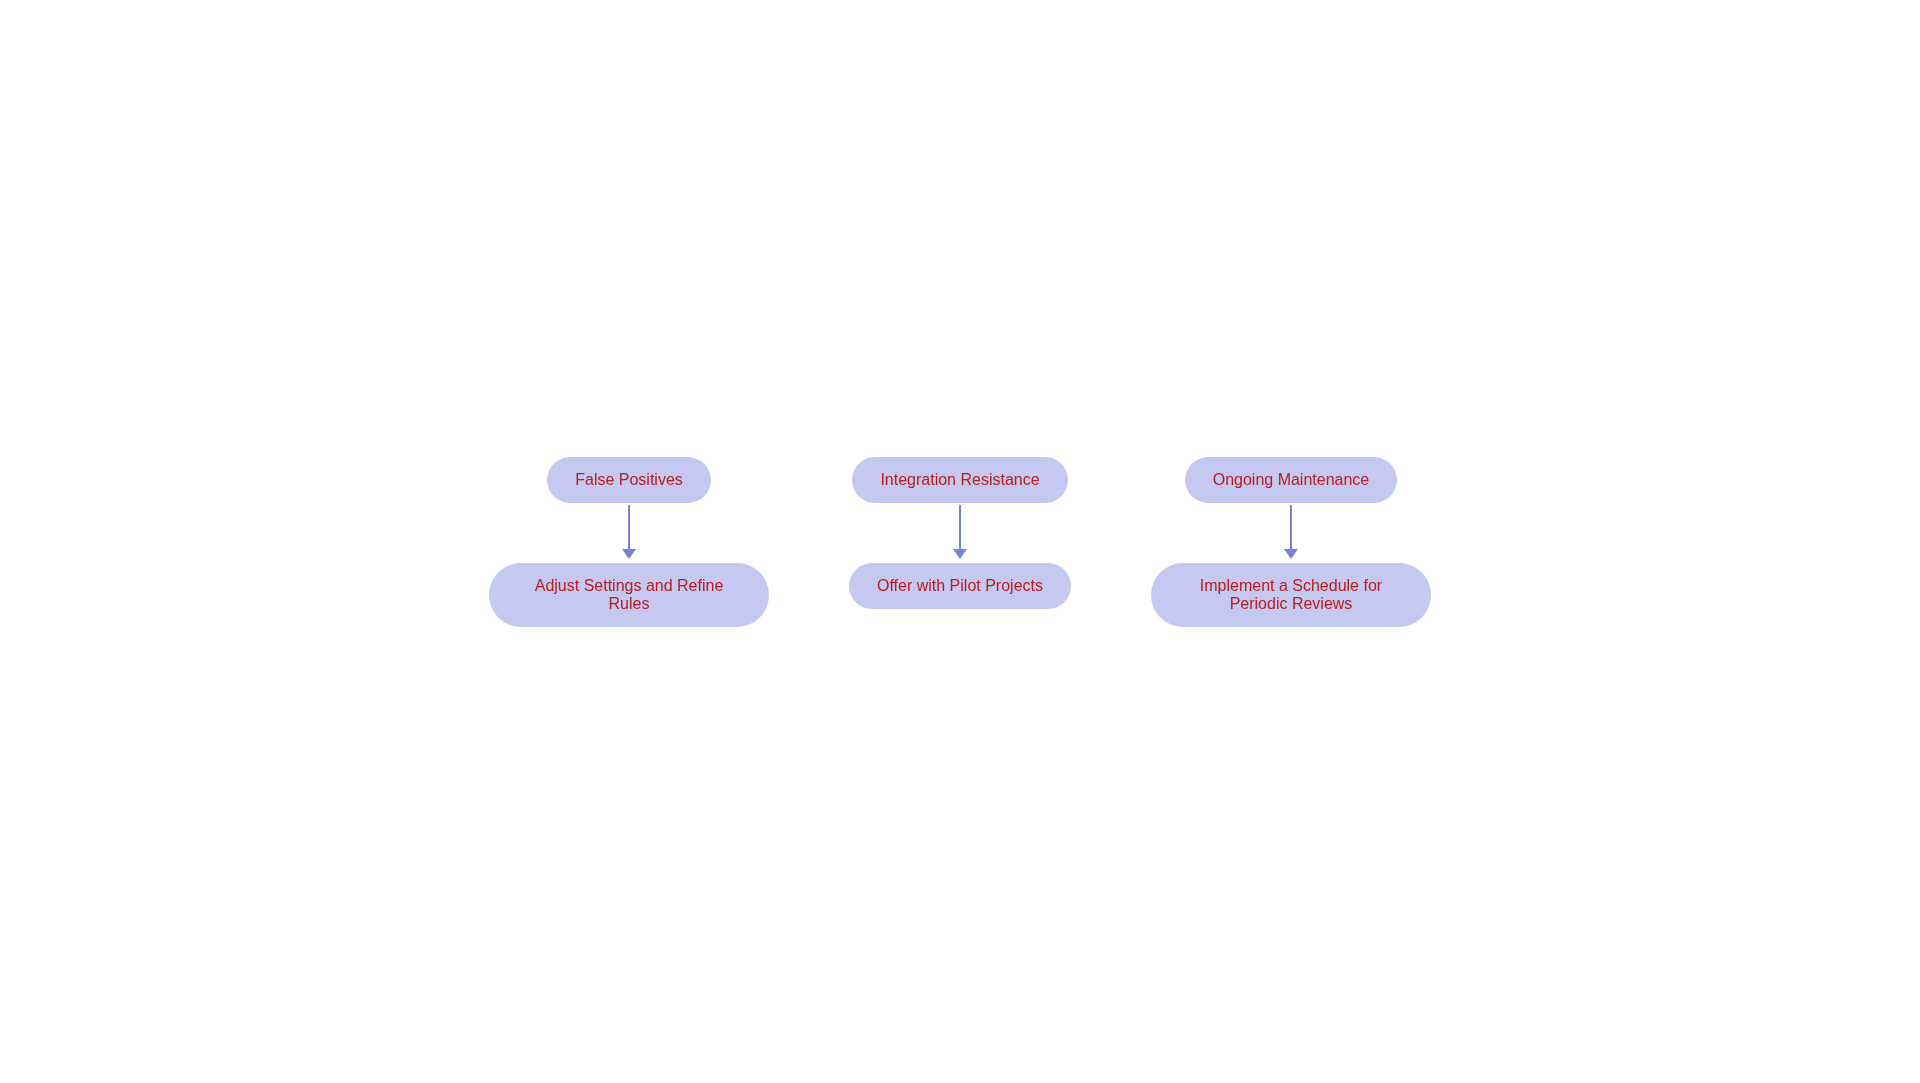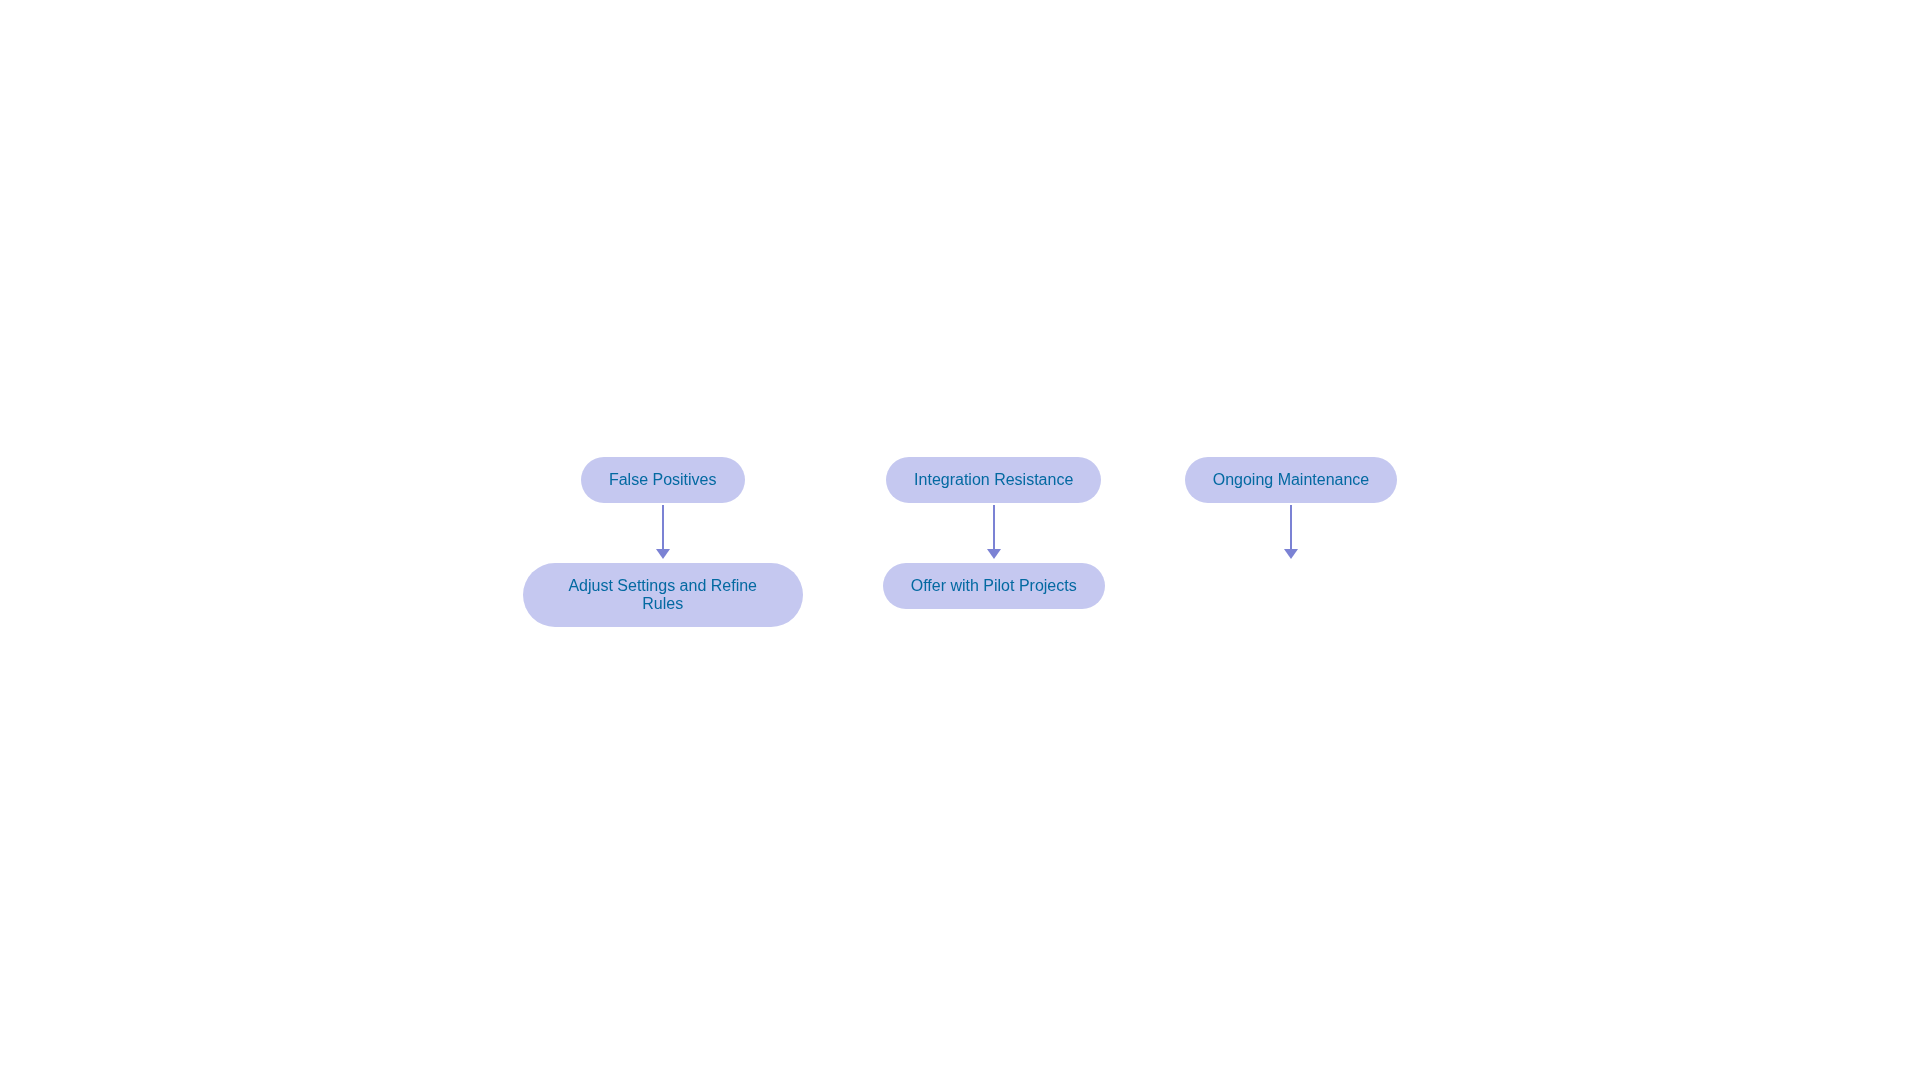--- a/index.html
+++ b/index.html
@@ -39,21 +39,21 @@
       align-items: center;
       gap: 0;
     }
 
     .node {
       background-color: #c5c8f0;
       border-radius: 50px;
       padding: 14px 28px;
       text-align: center;
       font-size: 16px;
-      color: #0369a1;
+      color: #b91c1c;
       font-weight: 400;
       white-space: nowrap;
       min-width: 120px;
     }
 
     .node.wide {
       white-space: normal;
       max-width: 280px;
       min-width: 200px;
     }
@@ -101,15 +101,16 @@
           <div class="arrow-head"></div>
         </div>
         <div class="node wide">Offer with Pilot Projects</div>
       </div>
       <div class="flow-column">
         <div class="node">Ongoing Maintenance</div>
         <div class="arrow">
           <div class="arrow-line"></div>
           <div class="arrow-head"></div>
         </div>
+        <div class="node wide">Implement a Schedule for Periodic Reviews</div>
       </div>
     </div>
 </div>
 
 </body></html>

